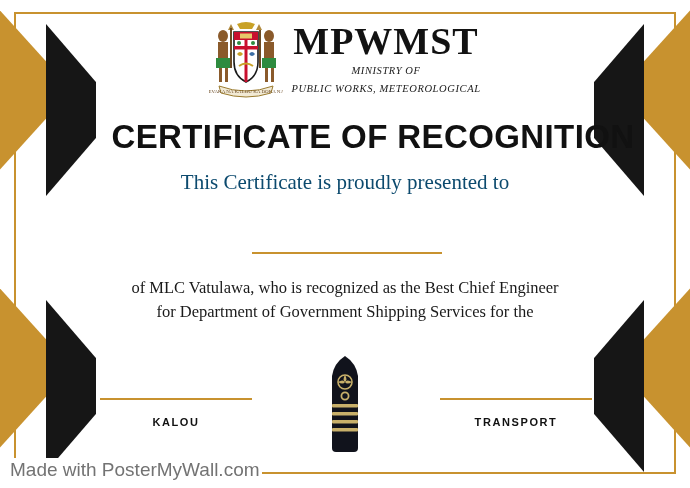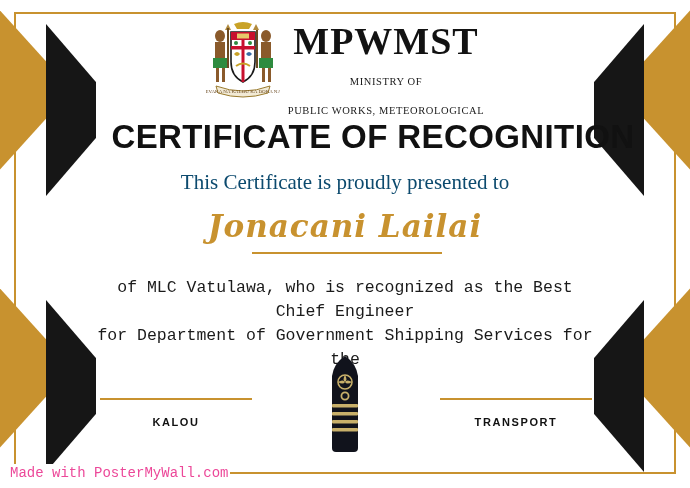--- a/index.html
+++ b/index.html
@@ -137,21 +137,22 @@
     letter-spacing: 1px;
     color: #121212;
     line-height: 1;
   }
   .ministry-sub {
     font-family: "Liberation Serif", serif;
     font-size: 10.5px;
     letter-spacing: 0.6px;
     color: #1a1a1a;
     line-height: 1.35;
-    margin-top: 15px;
+    margin-top: 4px;
+    font-style: italic;
   }
 
   .title {
     position: absolute;
     top: 118px;
     left: 0;
     width: 690px;
     text-align: center;
     font-family: "Liberation Sans", sans-serif;
     font-weight: bold;
@@ -193,21 +194,21 @@
     height: 1.5px;
     background: #c8922f;
   }
 
   .body-text {
     position: absolute;
     top: 276px;
     left: 95px;
     width: 500px;
     text-align: center;
-    font-family: Liberation Mono, monospace;
+    font-family: Liberation Serif, serif;
     font-size: 16.5px;
     line-height: 1.45;
     color: #1a1a1a;
   }
 
   
   .epaulette {
     position: absolute;
     left: 318px;
     top: 356px;
@@ -239,23 +240,23 @@
     color: #111111;
     text-align: center;
   }
   .sig-label-left { left: 100px; width: 152px; }
   .sig-label-right { left: 440px; width: 152px; }
 
   .watermark {
     position: absolute;
     left: 8px;
     bottom: 6px;
-    font-family: Liberation Mono, monospace;
-    font-size: 14px;
-    color: #ec4899;
+    font-family: Liberation Sans, sans-serif;
+    font-size: 19px;
+    color: #737373;
     background: #ffffff;
     padding: 1px 2px;
   }
 </style>
 </head>
 <body>
 
 <div id="page">
 
   <div class="chev chev-left-gold"></div>
@@ -318,21 +319,20 @@
         <div class="mpwmst">MPWMST</div>
         <div class="ministry-sub">MINISTRY OF</div>
         <div class="ministry-sub">PUBLIC WORKS, METEOROLOGICAL</div>
       </div>
     </div>
 
     <div class="title">CERTIFICATE OF RECOGNITION</div>
 
     <div class="presented">This Certificate is proudly presented to</div>
 
-    <div class="recipient">Jonacani Lailai</div>
     <div class="recipient-underline"></div>
 
     <div class="body-text">
       <div>of MLC Vatulawa, who is recognized as the Best Chief Engineer</div>
       <div>for Department of Government Shipping Services for the</div>
     </div>
 
     <div class="epaulette">
       <svg width="54" height="100" viewBox="0 0 54 100" xmlns="http://www.w3.org/2000/svg">
         <path d="M27 0 q11 7 13 20 v72 a4 4 0 0 1 -4 4 h-18 a4 4 0 0 1 -4 -4 v-72 q2 -13 13 -20 z" fill="#11131c"></path>

